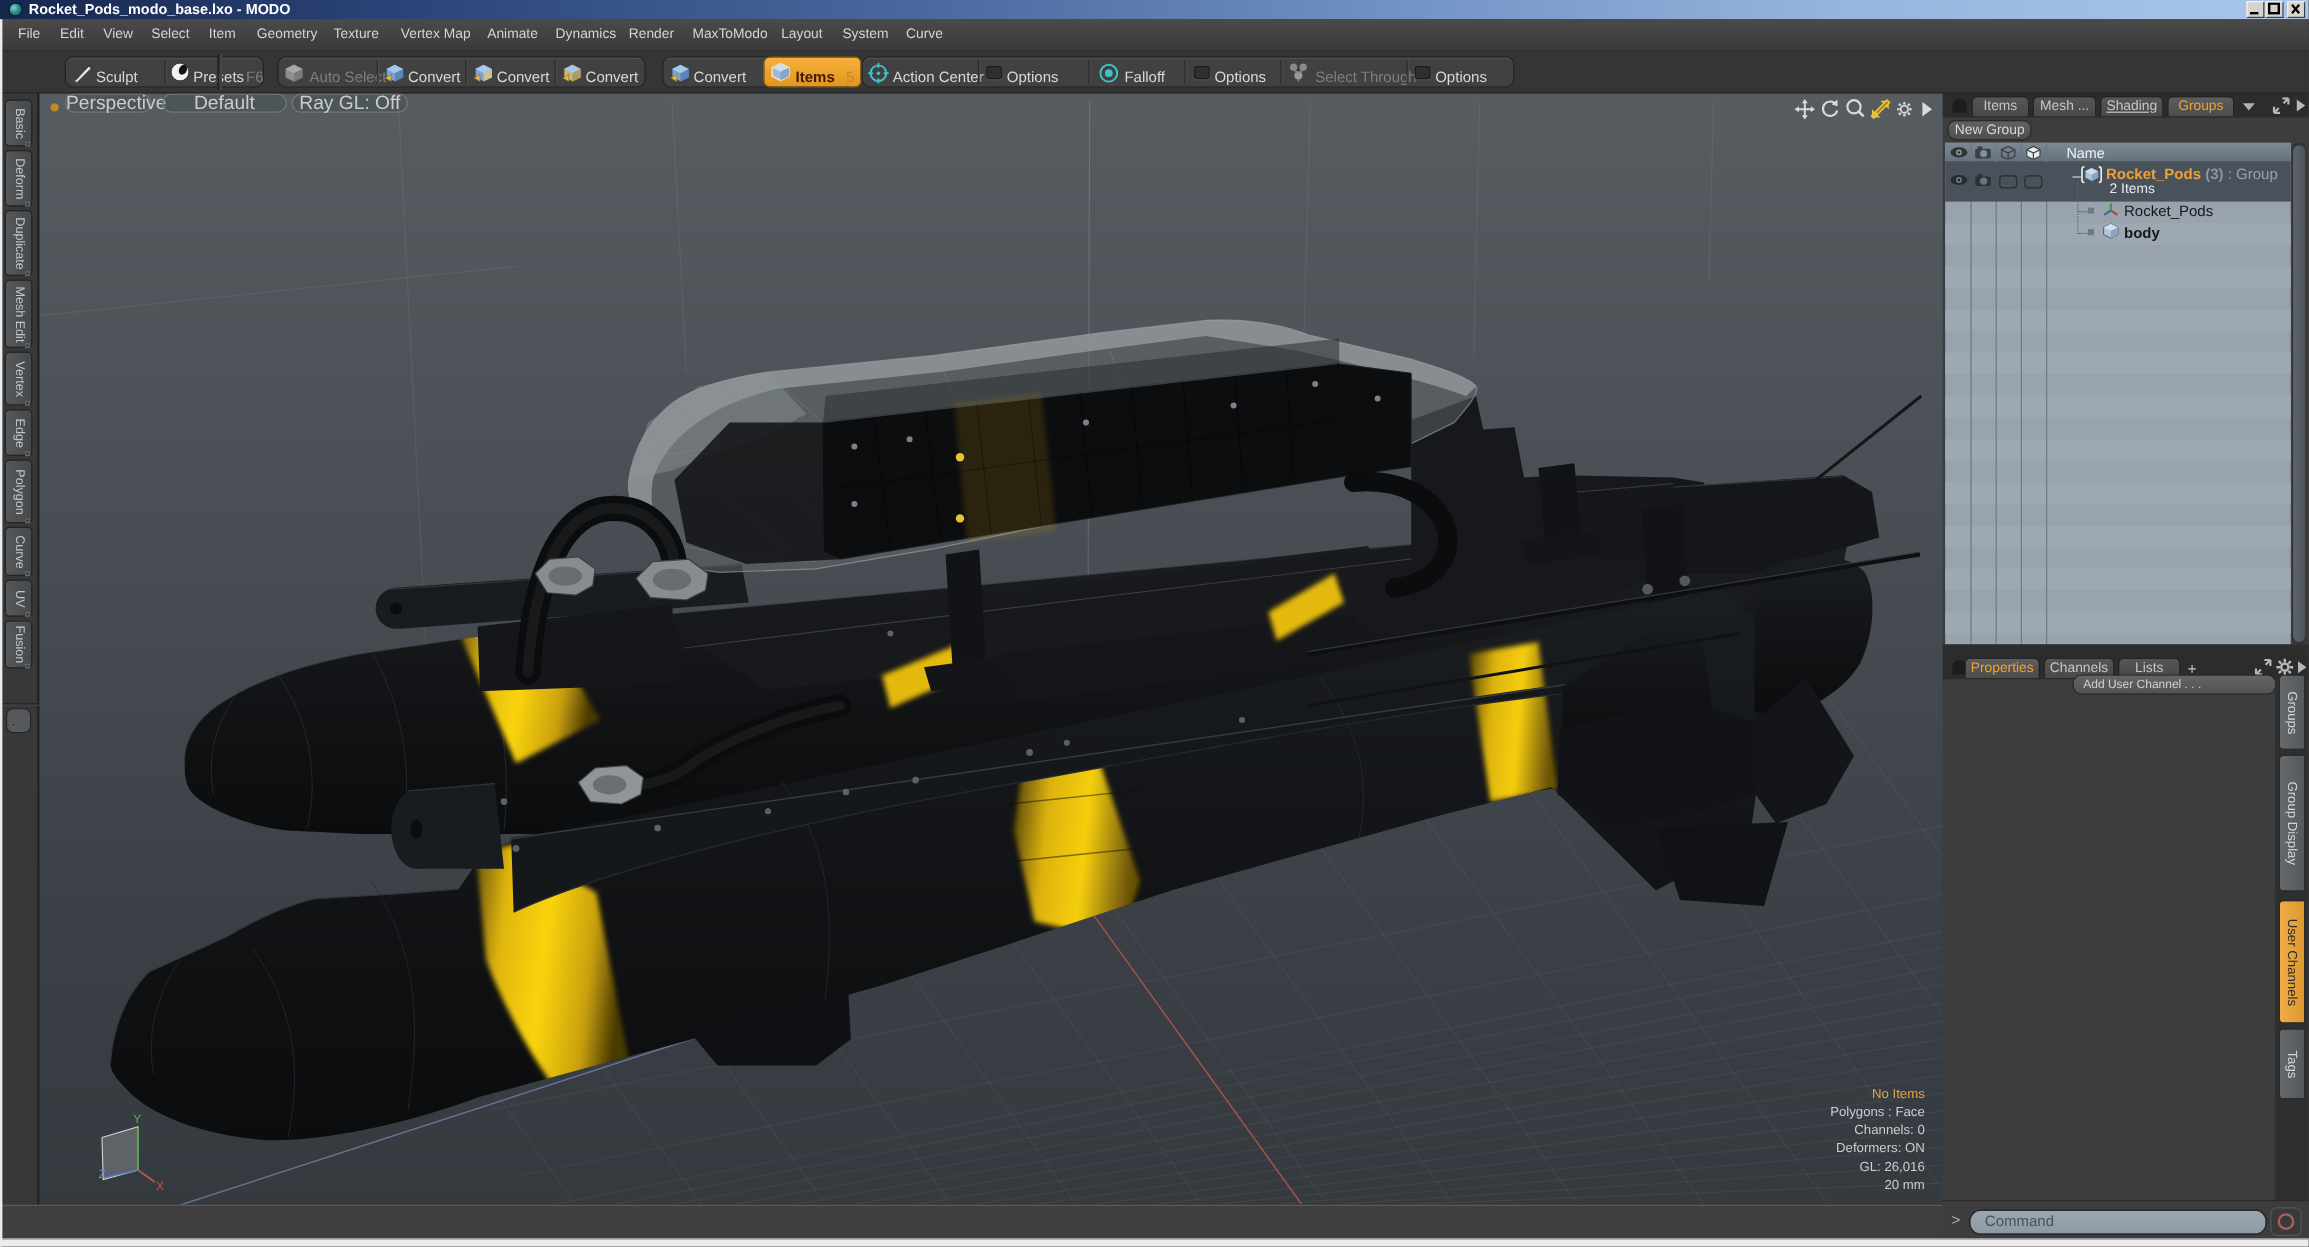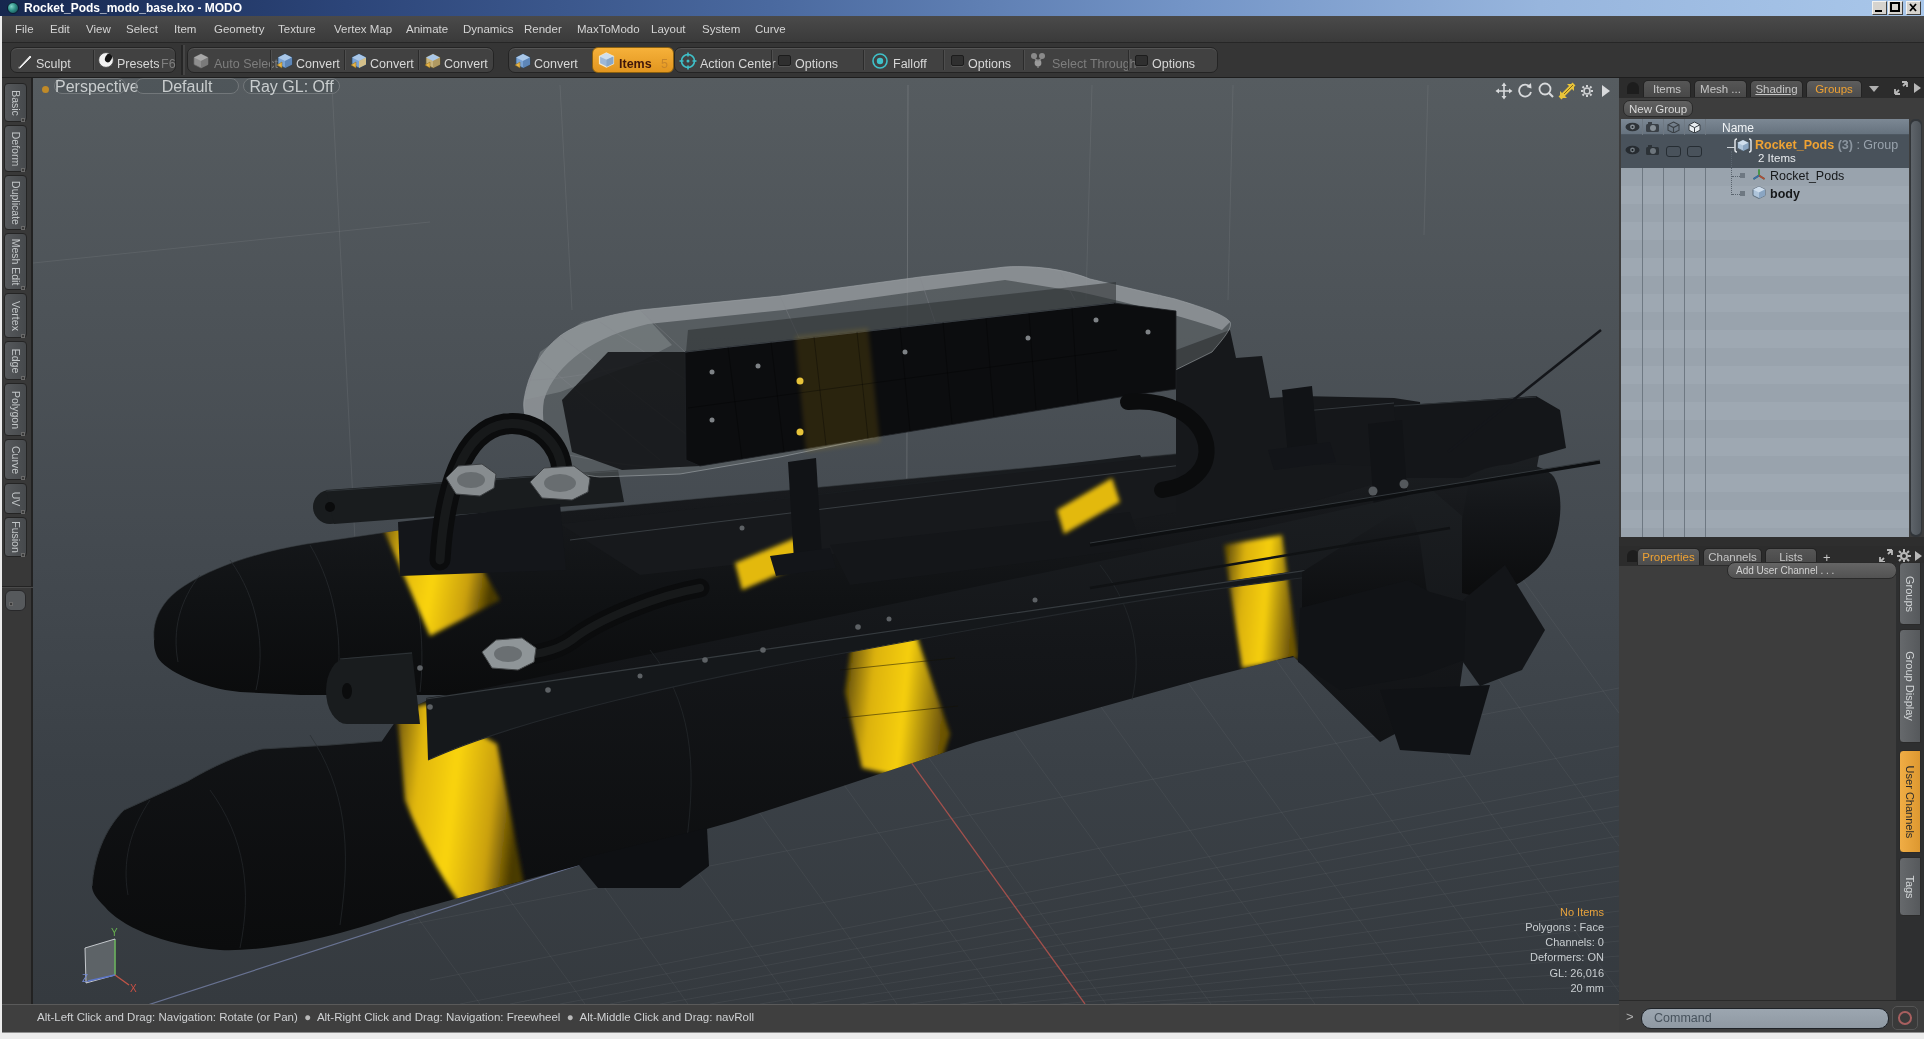--- a/index.html
+++ b/index.html
@@ -18,21 +18,21 @@
     border-top-color:#f4f3f1; border-left-color:#f4f3f1; color:#000; font-size:9px; text-align:center; }
 
   
   #menubar { left:0; top:16px; width:1924px; height:27px;
     background:linear-gradient(#4a4a4a,#3a3a3a); border-bottom:1px solid #262626; }
   .menu { position:absolute; top:23px; font-size:11.5px; color:#d4d4d4; }
 
   
   #toolbar { left:0; top:43px; width:1924px; height:35px; background:#353535; border-bottom:1px solid #1e1e1e; }
   .tgroup { position:absolute; top:4px; height:26px; background:#414141;
-    border:1px solid #242424; border-radius:7px; box-shadow:inset 0 1px 0 #555; }
+    border:1px solid #242424; border-radius:7px; box-shadow:inset 0 1px 0 #555;margin-left:44px; }
   .titem { position:absolute; top:9px; font-size:12.5px; color:#d8d8d8; }
   .titem.gray { color:#7e7e7e; }
   .tsep { position:absolute; top:2px; width:1px; height:20px; background:#2b2b2b; box-shadow:1px 0 0 #4e4e4e; }
   .chk { position:absolute; top:7px; width:13px; height:11px; background:#2f2f2f; border:1px solid #1c1c1c;
     border-radius:2px; box-shadow:0 1px 0 #555; }
 
   
   #leftbar { left:0; top:78px; width:33px; height:926px; background:#383838; border-right:2px solid #222; }
   .ltab { position:absolute; left:4px; width:23px; background:linear-gradient(to right,#56595c,#46494c);
     border:1px solid #242424; border-radius:4px; }
@@ -699,21 +699,20 @@
       <span>Group Display</span>
     </div>
   <div class="abs vtab orange" style="top:750px;height:103px;">
       <span>User Channels</span>
     </div>
   <div class="abs vtab" style="top:857px;height:59px;">
       <span>Tags</span>
     </div>
 
   <div class="abs" id="statusbar"></div>
-  <div class="abs" id="statustxt" style="top:1011px;">Alt-Left Click and Drag: Navigation: Rotate (or Pan)&nbsp; <span style="color:#b9b9b9;">●</span>&nbsp; Alt-Right Click and Drag: Navigation: Freewheel&nbsp; <span style="color:#b9b9b9;">●</span>&nbsp; Alt-Middle Click and Drag: navRoll</div>
   <div class="abs" id="cmdbar">
     <div style="position:absolute;left:7px;top:8px;font-size:13px;color:#b0b0b0;">&gt;</div>
     <div style="position:absolute;left:22px;top:7px;width:248px;height:21px;background:linear-gradient(#9ca6b0,#8f99a3);border:1px solid #1f2328;border-radius:10px;color:#47525c;font-size:12.5px;line-height:19px;padding-left:12px;">Command</div>
     <div style="position:absolute;left:273px;top:5px;width:26px;height:24px;background:#3a3a3a;border:1px solid #555;border-radius:5px;"></div>
     <div style="position:absolute;left:279px;top:10px;width:14px;height:14px;border:2.5px solid #a85f5f;border-radius:50%;"></div>
   </div>
   <div class="abs" id="bottomstrip"></div>
   <div class="abs" style="left:0;top:16px;width:2px;height:1023px;background:#ececec;"></div>
 
 </div>

